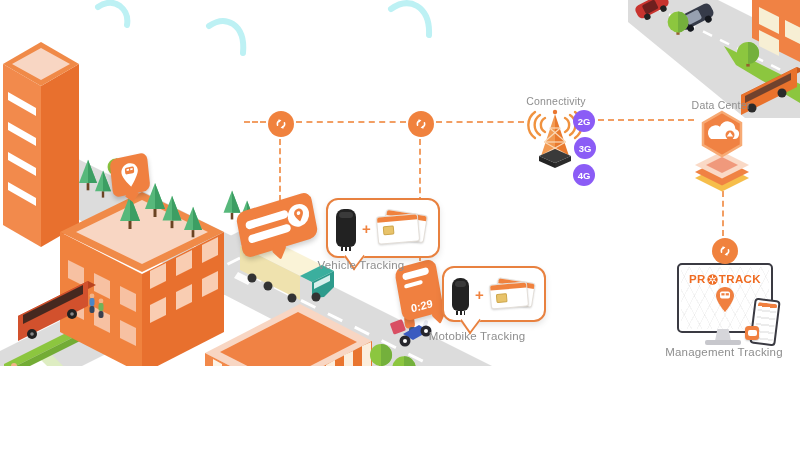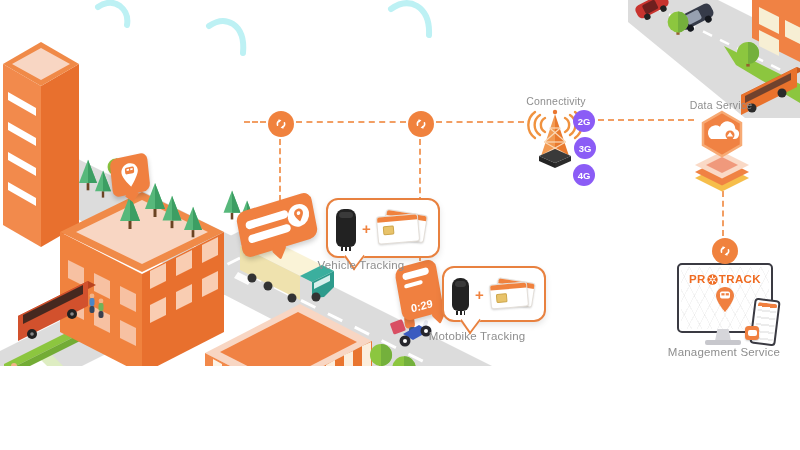--- a/index.html
+++ b/index.html
@@ -347,21 +347,21 @@
     </g>
     <circle cx="31" cy="8" r="2.2" fill="#E9762F"></circle>
     <polygon points="15,52 31,45 47,52 31,59" fill="#3A3A3A"></polygon>
     <polygon points="15,52 31,59 31,64 15,57" fill="#242424"></polygon>
     <polygon points="47,52 31,59 31,64 47,57" fill="#2B2B2B"></polygon>
   </svg>
   <div class="badge" style="left:573px;top:110px;">2G</div>
   <div class="badge" style="left:574px;top:137px;">3G</div>
   <div class="badge" style="left:573px;top:164px;">4G</div>
 
-  <div class="lbl sm" style="left:671px;top:99px;width:100px;">Data Service</div>
+  <div class="lbl sm" style="left:671px;top:99px;width:100px;">Data Center</div>
   <svg class="abs" style="left:690px;top:106px;z-index:3;" width="64" height="88" viewBox="0 0 64 88">
     <polygon points="5,72 32,58.5 59,72 32,85.5" fill="#F6BE4B"></polygon>
     <polygon points="5,66 32,52.5 59,66 32,79.5" fill="#F08243"></polygon>
     <polygon points="5,59 32,45.5 59,59 32,72.5" fill="#FAD9C6"></polygon>
     <polygon points="16,59 32,51 48,59 32,67" fill="#F0997C"></polygon>
     <polygon points="32,6 51,17 51,39 32,50 13,39 13,17" fill="#F08243" stroke="#F7AA74" stroke-width="2.5"></polygon>
     <path d="M21,33 h23 a5,5 0 0 0 1.5,-9.8 a8,8 0 0 0 -15.6,-2.4 a6,6 0 0 0 -8.9,12.2 z" fill="#fff"></path>
     <circle cx="40" cy="29" r="4.5" fill="#F08243"></circle>
     <polygon points="40,26 43.2,30.5 36.8,30.5" fill="#fff"></polygon>
   </svg>
@@ -441,16 +441,16 @@
   </div>
   <div class="stand"></div>
   <div class="stand-base"></div>
   <div class="phone">
     <div class="phone-screen"></div>
   </div>
   <div class="app-icon">
     <div class="bus-glyph"></div>
   </div>
   <div class="lbl md" style="left:660px;top:345px;width:128px;line-height:15px;">
-    <div>Management Service</div>
+    <div>Management Tracking</div>
   </div>
 
 </div>
 
 </body></html>

